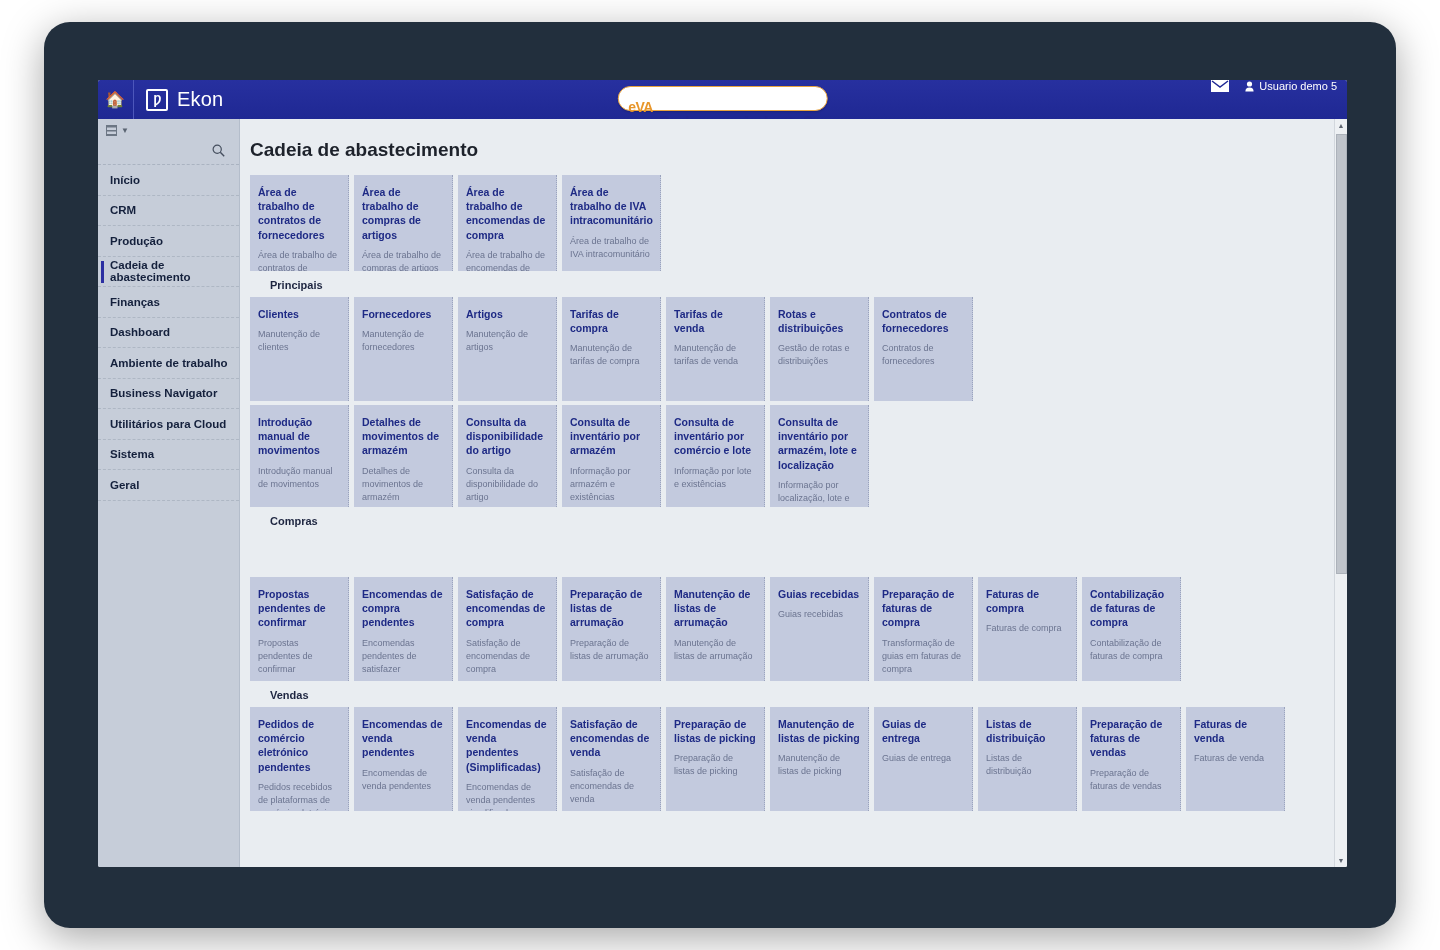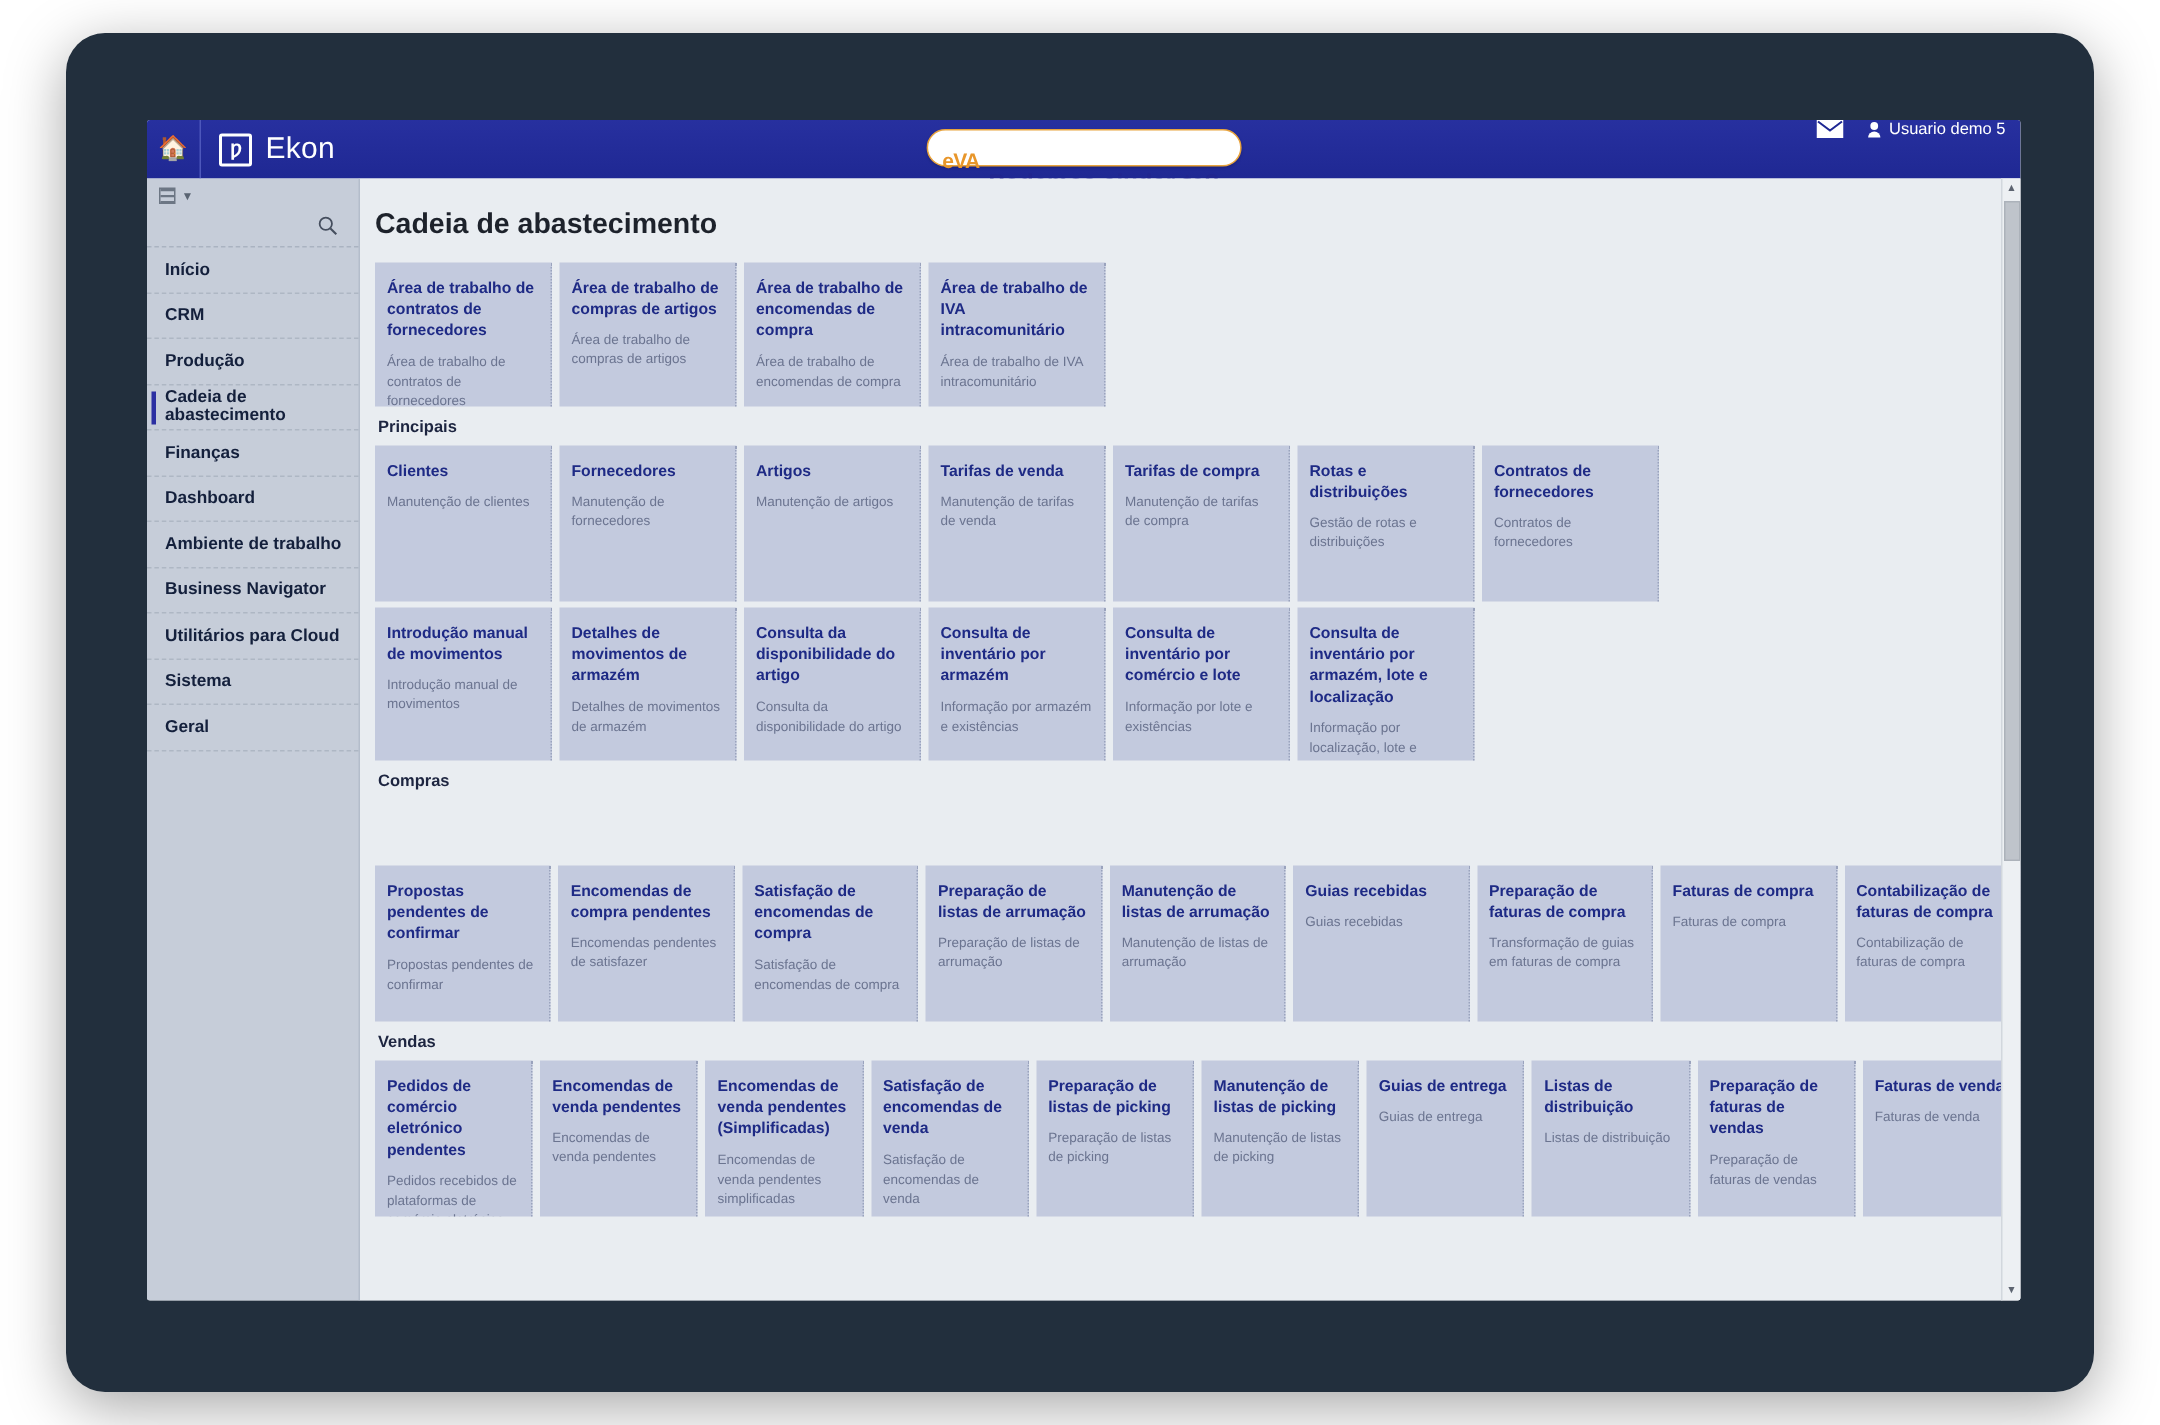--- a/index.html
+++ b/index.html
@@ -191,29 +191,29 @@
     padding: 20px 0 0 10px;
   }
 
   #sections { padding: 14px 0 0 10px; }
 
   .section { margin-bottom: 4px; }
   .section-label {
     font-size: 11px;
     font-weight: bold;
     color: #1d2540;
-    margin: 8px 0 6px 2px;
+    margin: 8px 0 6px 20px;
   }
   .row {
     display: flex;
     gap: 5px;
     align-items: flex-start;
   }
   .card {
-    width: 118px;
+    width: 99px;
     background: #c3cade;
     border-right: 1px dotted #9aa3bd;
     padding: 10px 8px 8px 8px;
     cursor: pointer;
     overflow: hidden;
     position: relative;
   }
   .card .card-title {
     font-size: 10.5px;
     font-weight: bold;
@@ -376,26 +376,26 @@
               </div>
               <div class="card">
                 <div class="card-title">Fornecedores</div>
                 <div class="card-desc">Manutenção de fornecedores</div>
               </div>
               <div class="card">
                 <div class="card-title">Artigos</div>
                 <div class="card-desc">Manutenção de artigos</div>
               </div>
               <div class="card">
+                <div class="card-title">Tarifas de compra</div>
+                <div class="card-desc">Manutenção de tarifas de compra</div>
+              </div>
+              <div class="card">
                 <div class="card-title">Tarifas de venda</div>
                 <div class="card-desc">Manutenção de tarifas de venda</div>
-              </div>
-              <div class="card">
-                <div class="card-title">Tarifas de compra</div>
-                <div class="card-desc">Manutenção de tarifas de compra</div>
               </div>
               <div class="card">
                 <div class="card-title">Rotas e distribuições</div>
                 <div class="card-desc">Gestão de rotas e distribuições</div>
               </div>
               <div class="card">
                 <div class="card-title">Contratos de fornecedores</div>
                 <div class="card-desc">Contratos de fornecedores</div>
               </div>
             </div>

